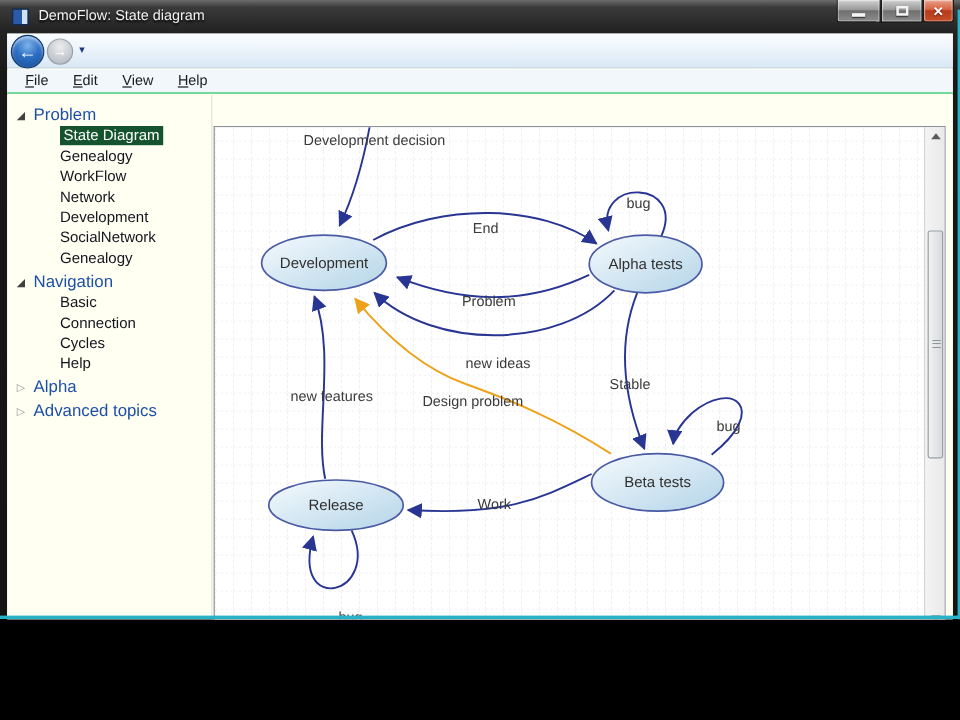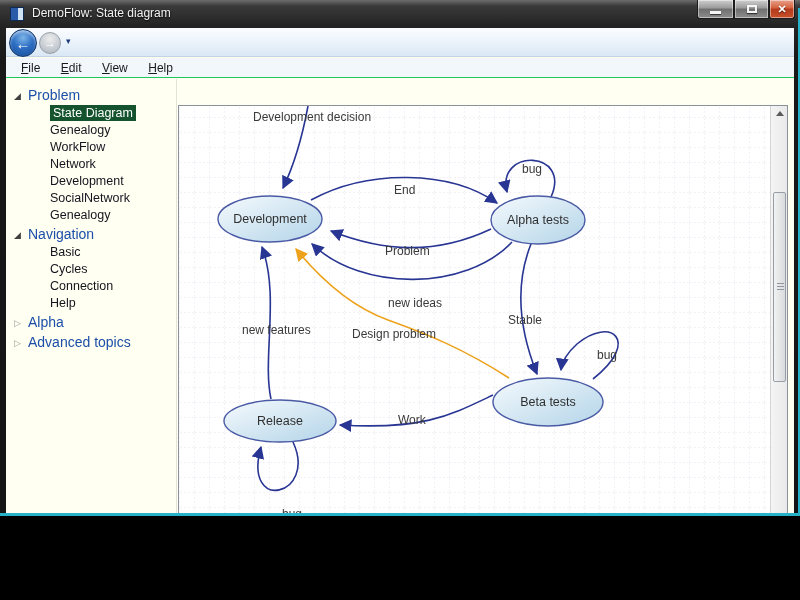--- a/index.html
+++ b/index.html
@@ -146,22 +146,22 @@
         <div class="t-item"><span class="sel">State Diagram</span></div>
         <div class="t-item"><span>Genealogy</span></div>
         <div class="t-item"><span>WorkFlow</span></div>
         <div class="t-item"><span>Network</span></div>
         <div class="t-item"><span>Development</span></div>
         <div class="t-item"><span>SocialNetwork</span></div>
         <div class="t-item"><span>Genealogy</span></div>
 
         <div class="t-cat"><span class="t-exp">◢</span><span>Navigation</span></div>
         <div class="t-item"><span>Basic</span></div>
+        <div class="t-item"><span>Connection</span></div>
         <div class="t-item"><span>Cycles</span></div>
-        <div class="t-item"><span>Connection</span></div>
         <div class="t-item"><span>Help</span></div>
 
         <div class="t-cat"><span class="t-exp collapsed">▷</span><span>Alpha</span></div>
         <div class="t-cat"><span class="t-exp collapsed">▷</span><span>Advanced topics</span></div>
       </div>
 
       <div class="diagram-panel">
         <svg class="canvas-svg" width="591" height="417" viewBox="179 78 591 417" xmlns="http://www.w3.org/2000/svg">
           <defs>
             <pattern id="grid" width="15" height="15" patternUnits="userSpaceOnUse">

